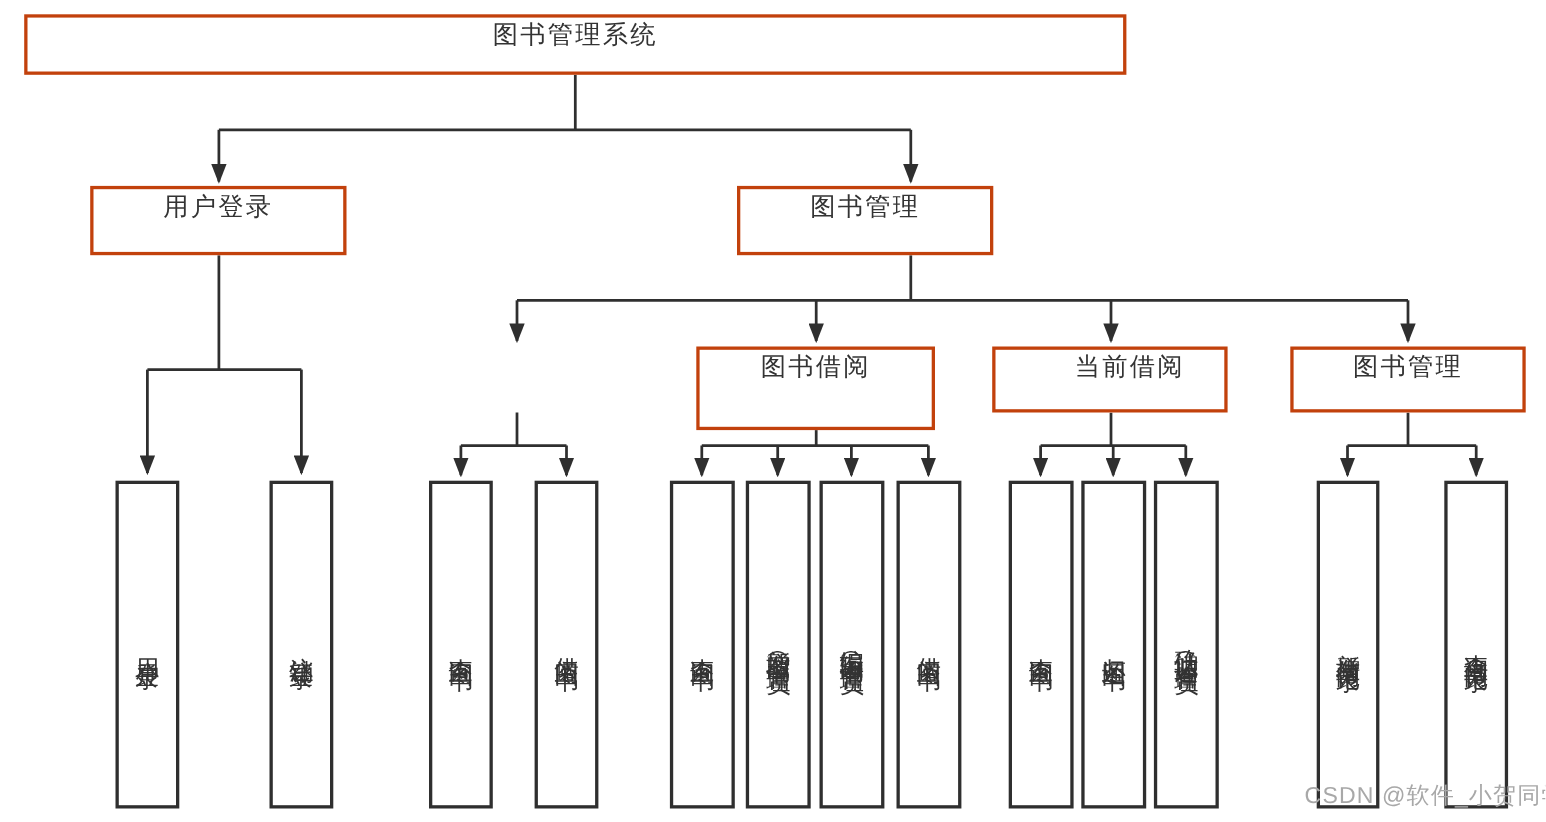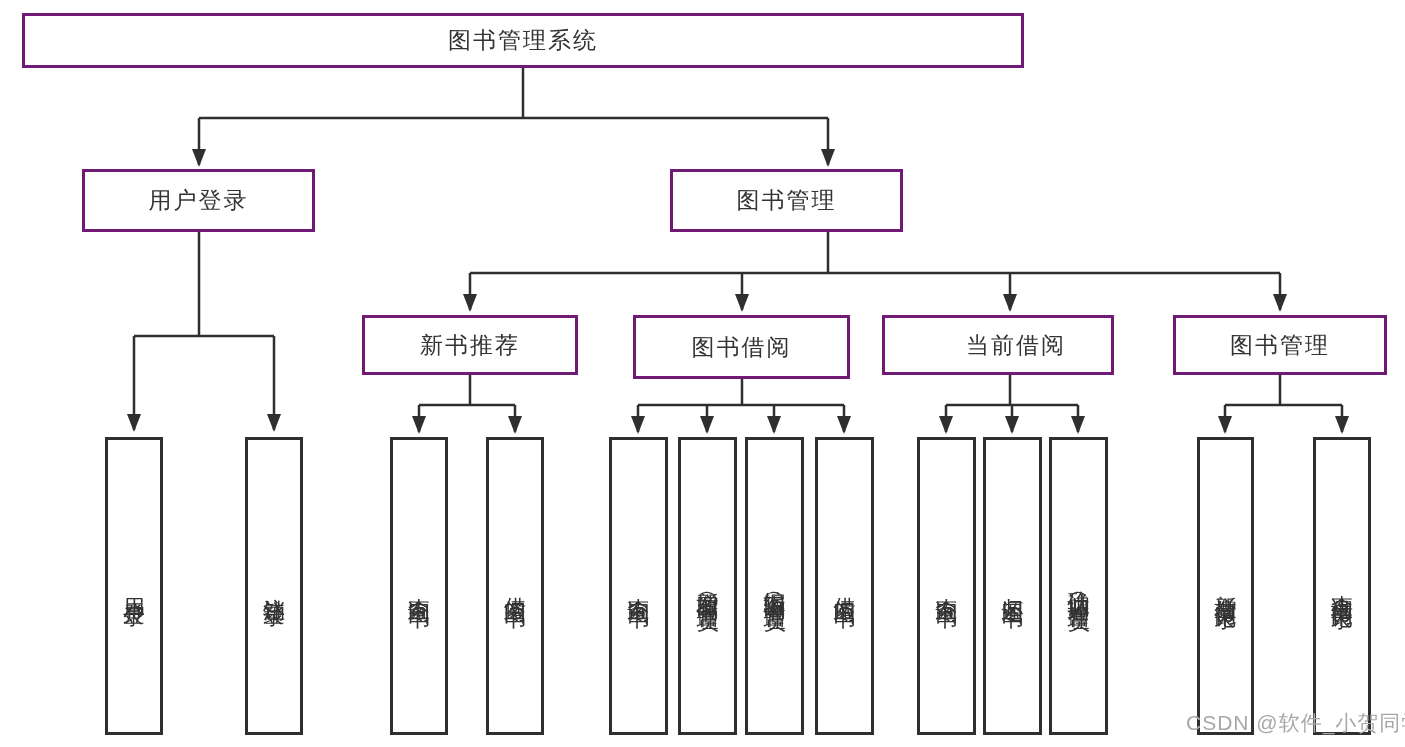--- a/index.html
+++ b/index.html
@@ -8,24 +8,24 @@
     position: relative;
     width: 1405px;
     height: 747px;
     background: #ffffff;
     font-family: "Liberation Sans", "DejaVu Sans", sans-serif;
     overflow: hidden;
   }
   #wires { position: absolute; left: 0; top: 0; width: 1405px; height: 747px; }
   .node {
     position: absolute;
-    border: 3px solid #701a75;
+    border: 3px solid #c2410c;
     background: #ffffff;
     display: flex;
-    align-items: center;
+    align-items: flex-start;
     justify-content: center;
     color: #333333;
     font-size: 23px;
     letter-spacing: 2px;
     z-index: 2;
   }
   .vnode {
     position: absolute;
     border: 3px solid #2f2f2f;
     background: #ffffff;
@@ -114,27 +114,24 @@
     <span>图书管理系统</span>
   </div>
 
   <div class="node" style="left:82px; top:169px; width:233px; height:63px;">
     <span>用户登录</span>
   </div>
   <div class="node" style="left:670px; top:169px; width:233px; height:63px;">
     <span>图书管理</span>
   </div>
 
-  <div class="node" style="left:362px; top:315px; width:216px; height:60px;">
-    <span>新书推荐</span>
-  </div>
-  <div class="node" style="left:633px; top:315px; width:217px; height:64px;">
+  <div class="node" style="left:633px; top:315px; width:217px; height:76px;">
     <span>图书借阅</span>
   </div>
-  <div class="node" style="left:882px; top:315px; width:232px; height:60px;padding-left:36px;">
+  <div class="node" style="left:902px; top:315px; width:214px; height:60px;padding-left:36px;">
     <span>当前借阅</span>
   </div>
   <div class="node" style="left:1173px; top:315px; width:214px; height:60px;">
     <span>图书管理</span>
   </div>
 
   <div class="vnode" style="left:105px; top:437px; width:58px; height:298px;">
     <span class="vtext">用户登录</span>
   </div>
   <div class="vnode" style="left:245px; top:437px; width:58px; height:298px;">

